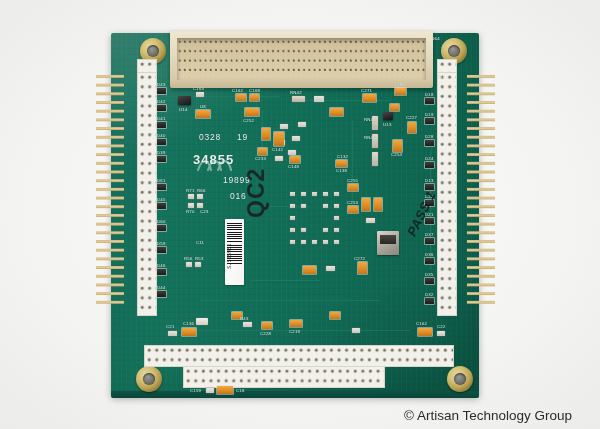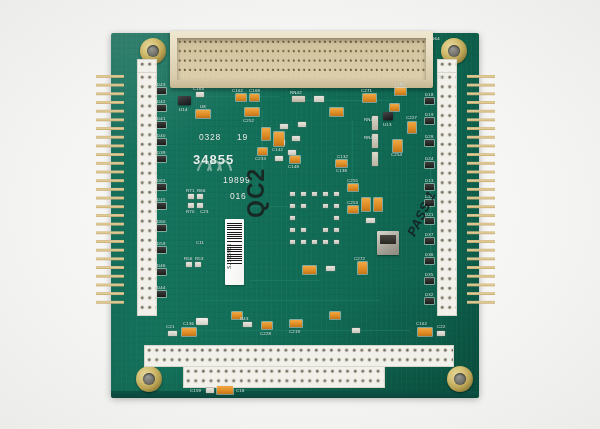--- a/index.html
+++ b/index.html
@@ -527,14 +527,15 @@
 
   <span class="qc-stamp">QC2</span>
 
   <div class="barcode-label">
     <div class="barcode-bars"></div>
     <span class="barcode-num">SJ565981</span>
   </div>
 
   <span class="pass-stamp">PASS 1</span>
 
+  <span class="watermark">© Artisan Technology Group</span>
 
 </div>
 
 </body></html>

